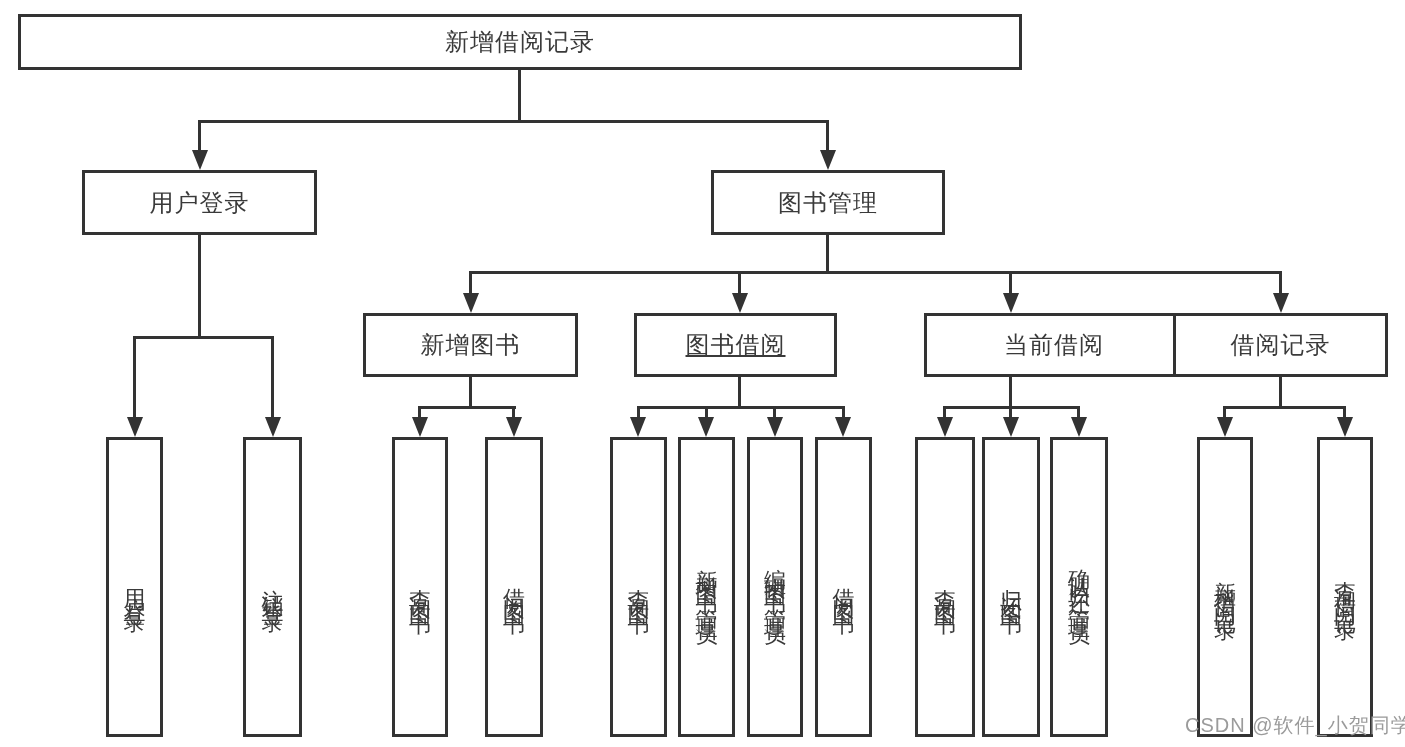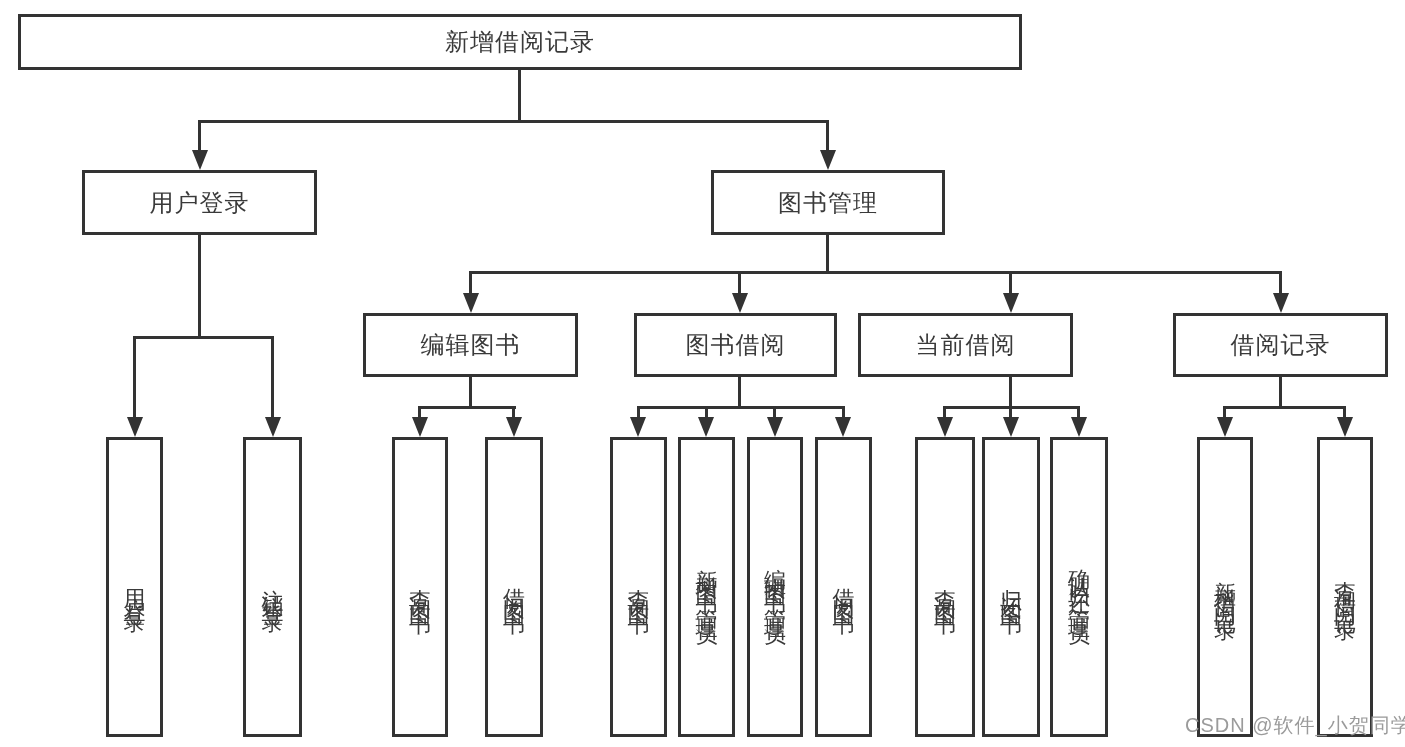--- a/index.html
+++ b/index.html
@@ -87,23 +87,23 @@
   <div class="hline" style="left:469px; top:271px; width:813px; height:3px;"></div>
   <div class="vline" style="left:469px; top:271px; width:3px; height:24px;"></div>
   <div class="arrow" style="left:463px; top:293px;"></div>
   <div class="vline" style="left:738px; top:271px; width:3px; height:24px;"></div>
   <div class="arrow" style="left:732px; top:293px;"></div>
   <div class="vline" style="left:1009px; top:271px; width:3px; height:24px;"></div>
   <div class="arrow" style="left:1003px; top:293px;"></div>
   <div class="vline" style="left:1279px; top:271px; width:3px; height:24px;"></div>
   <div class="arrow" style="left:1273px; top:293px;"></div>
 
-  <div class="node" style="left:363px; top:313px; width:215px; height:64px;">编辑图书</div>
-  <div class="node" style="left:634px; top:313px; width:203px; height:64px;">图书借阅</div>
-  <div class="node" style="left:858px; top:313px; width:215px; height:64px;">当前借阅</div>
+  <div class="node" style="left:363px; top:313px; width:215px; height:64px;">新增图书</div>
+  <div class="node" style="left:634px; top:313px; width:203px; height:64px;text-decoration:underline;">图书借阅</div>
+  <div class="node" style="left:924px; top:313px; width:260px; height:64px;">当前借阅</div>
   <div class="node" style="left:1173px; top:313px; width:215px; height:64px;">借阅记录</div>
 
   <div class="vline" style="left:469px; top:377px; width:3px; height:32px;"></div>
   <div class="hline" style="left:418px; top:406px; width:98px; height:3px;"></div>
   <div class="vline" style="left:418px; top:406px; width:3px; height:13px;"></div>
   <div class="arrow" style="left:412px; top:417px;"></div>
   <div class="vline" style="left:512px; top:406px; width:3px; height:13px;"></div>
   <div class="arrow" style="left:506px; top:417px;"></div>
 
   <div class="vline" style="left:738px; top:377px; width:3px; height:32px;"></div>

